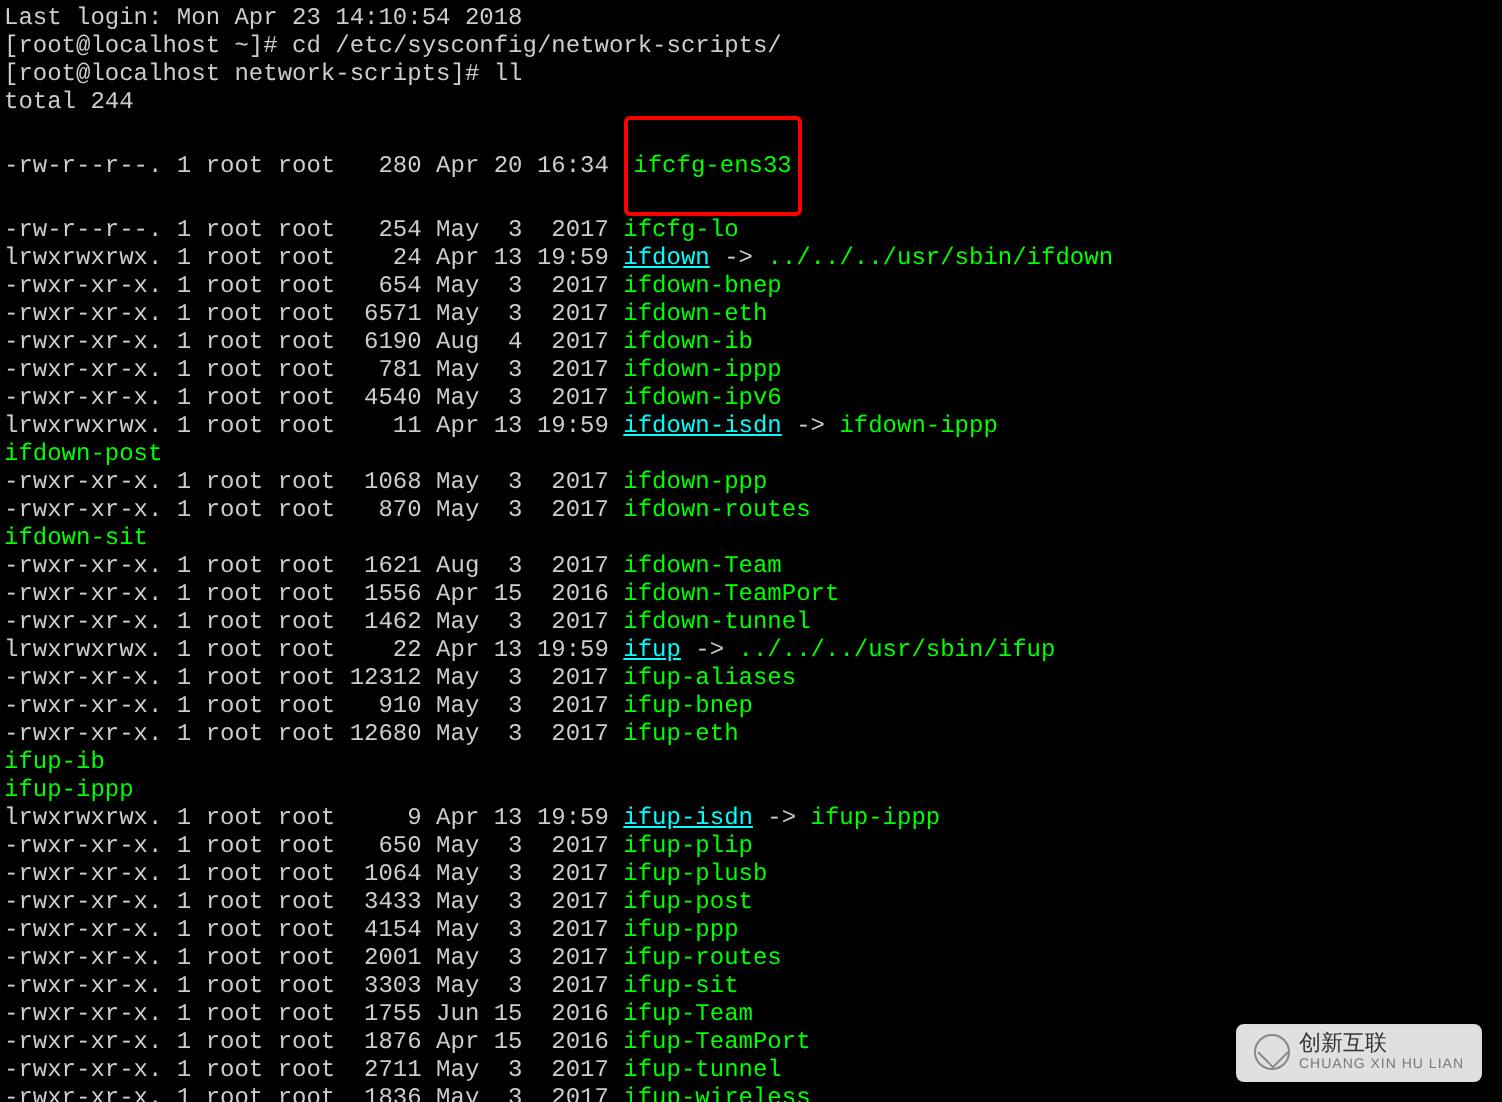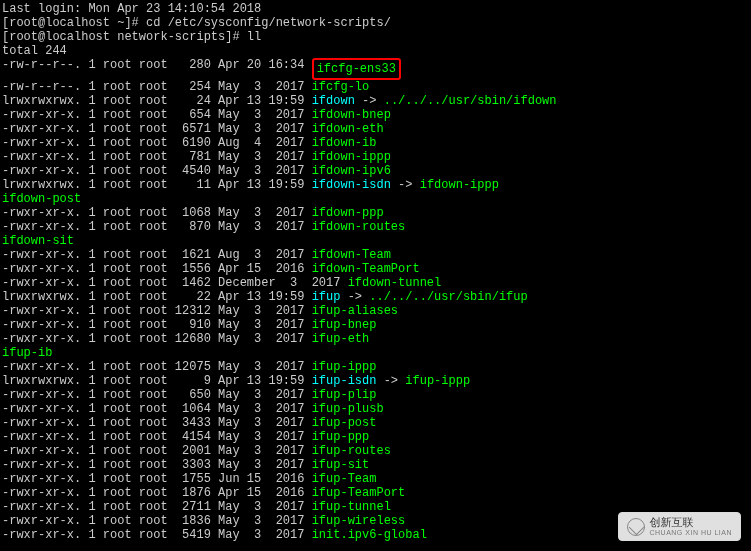--- a/index.html
+++ b/index.html
@@ -15,43 +15,44 @@
       color: #ccc;
       width: 751px;
       height: 551px;
       overflow: hidden;
       padding: 2px;
       position: relative;
     }
     .line {
       white-space: pre;
       display: flex;
+      align-items: center;
     }
     .white { color: #ccc; }
     .green { color: #00ff00; }
-    .cyan { color: #00ffff; }
+    .cyan { color: #00ffff; text-decoration: underline; }
     .red-box {
       border: 2px solid red;
-      padding: 2px 3px;
+      padding: 16px 3px;
       border-radius: 3px;
       display: inline-block;
     }
     .logo {
       position: absolute;
       bottom: 10px;
       right: 10px;
       background: rgba(255,255,255,0.88);
       border: 1px solid #ddd;
       border-radius: 4px;
       padding: 4px 8px;
       font-family: Arial, sans-serif;
       font-size: 11px;
       color: #333;
       display: flex;
-      align-items: flex-end;
+      align-items: flex-start;
       gap: 4px;
     }
     .logo-icon {
       width: 18px;
       height: 18px;
       border: 1.5px solid #888;
       border-radius: 50%;
       position: relative;
       display: inline-block;
     }
@@ -87,27 +88,27 @@
     <div class="line"><span class="white">-rwxr-xr-x. 1 root root  6190 Aug  4  2017 </span><span class="green">ifdown-ib</span></div>
     <div class="line"><span class="white">-rwxr-xr-x. 1 root root   781 May  3  2017 </span><span class="green">ifdown-ippp</span></div>
     <div class="line"><span class="white">-rwxr-xr-x. 1 root root  4540 May  3  2017 </span><span class="green">ifdown-ipv6</span></div>
     <div class="line"><span class="white">lrwxrwxrwx. 1 root root    11 Apr 13 19:59 </span><span class="cyan">ifdown-isdn</span><span class="white"> -&gt; </span><span class="green">ifdown-ippp</span></div>
     <div class="line"><span class="green">ifdown-post</span></div>
     <div class="line"><span class="white">-rwxr-xr-x. 1 root root  1068 May  3  2017 </span><span class="green">ifdown-ppp</span></div>
     <div class="line"><span class="white">-rwxr-xr-x. 1 root root   870 May  3  2017 </span><span class="green">ifdown-routes</span></div>
     <div class="line"><span class="green">ifdown-sit</span></div>
     <div class="line"><span class="white">-rwxr-xr-x. 1 root root  1621 Aug  3  2017 </span><span class="green">ifdown-Team</span></div>
     <div class="line"><span class="white">-rwxr-xr-x. 1 root root  1556 Apr 15  2016 </span><span class="green">ifdown-TeamPort</span></div>
-    <div class="line"><span class="white">-rwxr-xr-x. 1 root root  1462 December  3  2017 </span><span class="green">ifdown-tunnel</span></div>
+    <div class="line"><span class="white">-rwxr-xr-x. 1 root root  1462 May  3  2017 </span><span class="green">ifdown-tunnel</span></div>
     <div class="line"><span class="white">lrwxrwxrwx. 1 root root    22 Apr 13 19:59 </span><span class="cyan">ifup</span><span class="white"> -&gt; </span><span class="green">../../../usr/sbin/ifup</span></div>
     <div class="line"><span class="white">-rwxr-xr-x. 1 root root 12312 May  3  2017 </span><span class="green">ifup-aliases</span></div>
     <div class="line"><span class="white">-rwxr-xr-x. 1 root root   910 May  3  2017 </span><span class="green">ifup-bnep</span></div>
     <div class="line"><span class="white">-rwxr-xr-x. 1 root root 12680 May  3  2017 </span><span class="green">ifup-eth</span></div>
     <div class="line"><span class="green">ifup-ib</span></div>
-    <div class="line"><span class="white">-rwxr-xr-x. 1 root root 12075 May  3  2017 </span><span class="green">ifup-ippp</span></div>
+    <div class="line"><span class="green">ifup-ippp</span></div>
     <div class="line"><span class="white">lrwxrwxrwx. 1 root root     9 Apr 13 19:59 </span><span class="cyan">ifup-isdn</span><span class="white"> -&gt; </span><span class="green">ifup-ippp</span></div>
     <div class="line"><span class="white">-rwxr-xr-x. 1 root root   650 May  3  2017 </span><span class="green">ifup-plip</span></div>
     <div class="line"><span class="white">-rwxr-xr-x. 1 root root  1064 May  3  2017 </span><span class="green">ifup-plusb</span></div>
     <div class="line"><span class="white">-rwxr-xr-x. 1 root root  3433 May  3  2017 </span><span class="green">ifup-post</span></div>
     <div class="line"><span class="white">-rwxr-xr-x. 1 root root  4154 May  3  2017 </span><span class="green">ifup-ppp</span></div>
     <div class="line"><span class="white">-rwxr-xr-x. 1 root root  2001 May  3  2017 </span><span class="green">ifup-routes</span></div>
     <div class="line"><span class="white">-rwxr-xr-x. 1 root root  3303 May  3  2017 </span><span class="green">ifup-sit</span></div>
     <div class="line"><span class="white">-rwxr-xr-x. 1 root root  1755 Jun 15  2016 </span><span class="green">ifup-Team</span></div>
     <div class="line"><span class="white">-rwxr-xr-x. 1 root root  1876 Apr 15  2016 </span><span class="green">ifup-TeamPort</span></div>
     <div class="line"><span class="white">-rwxr-xr-x. 1 root root  2711 May  3  2017 </span><span class="green">ifup-tunnel</span></div>

